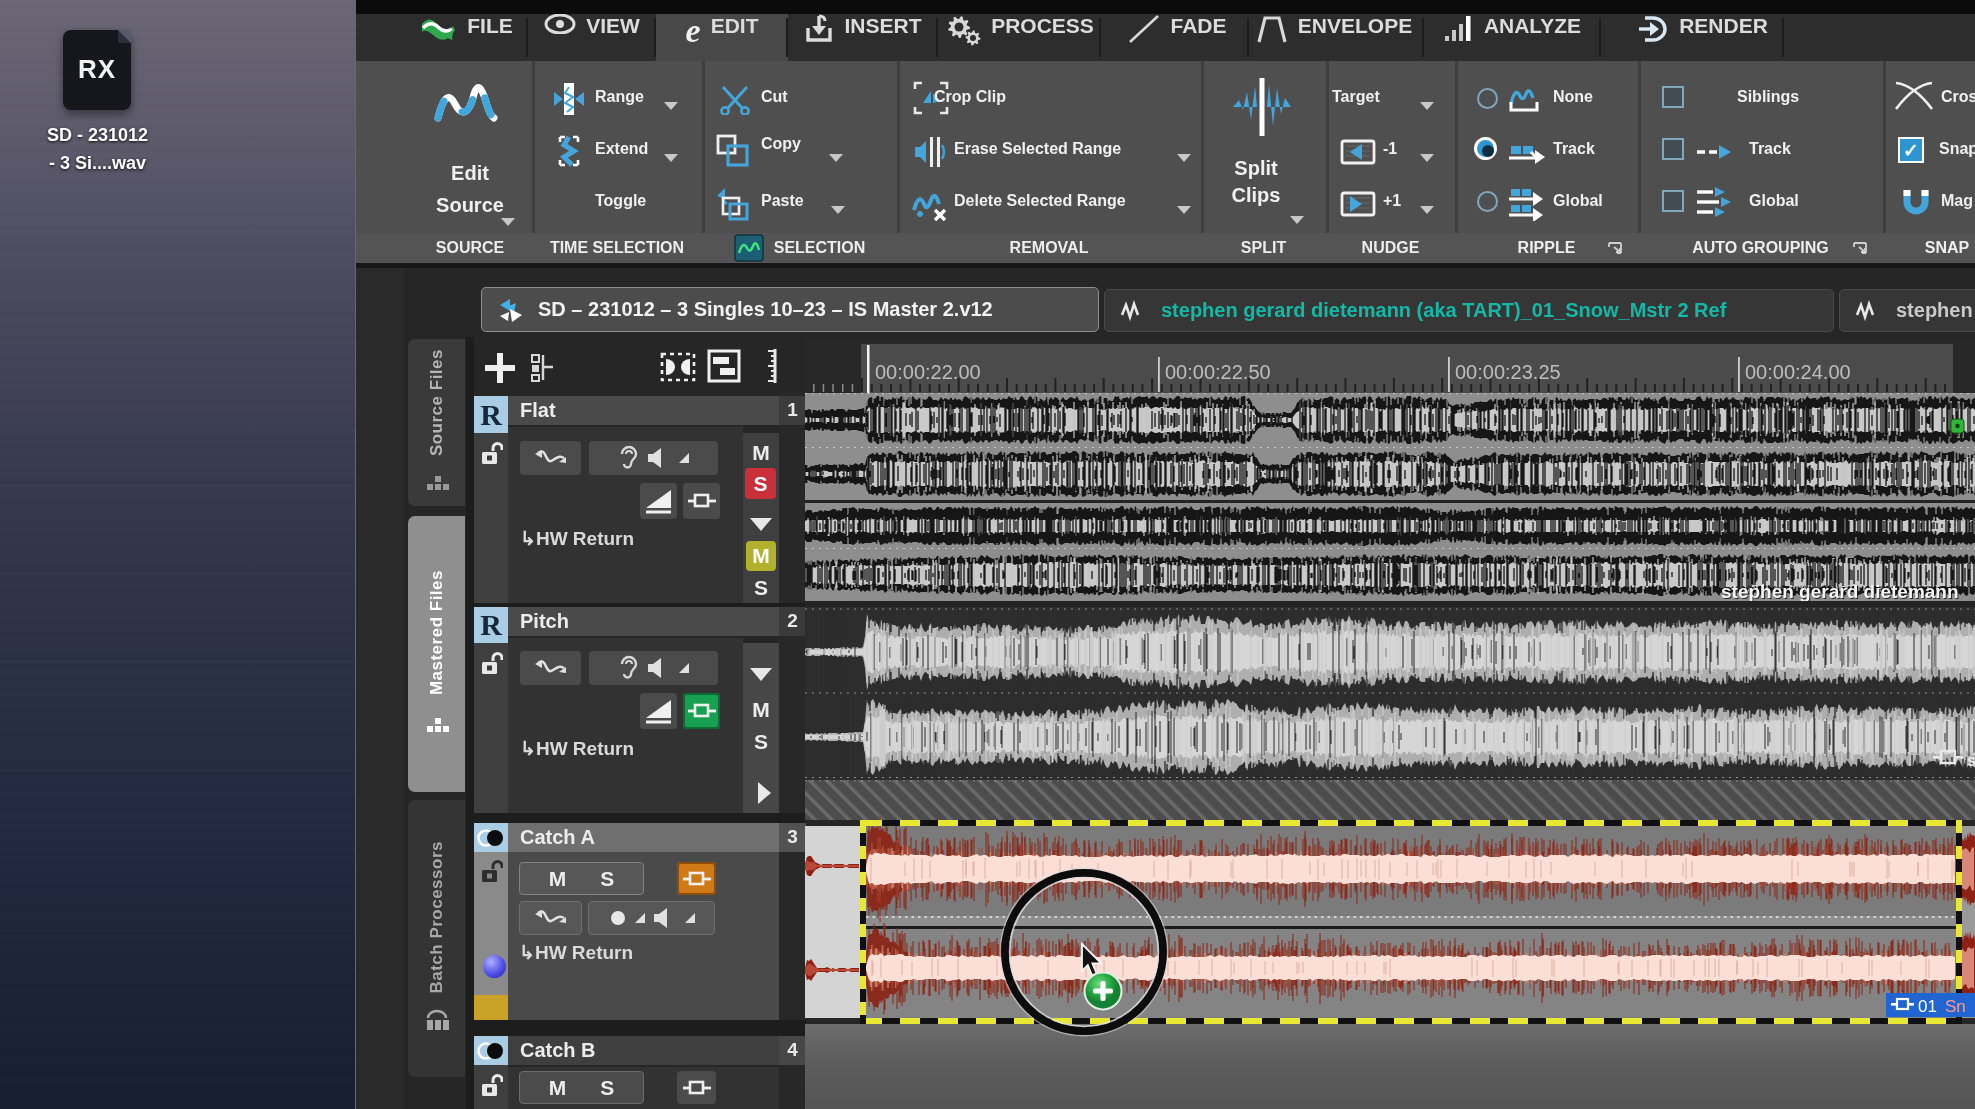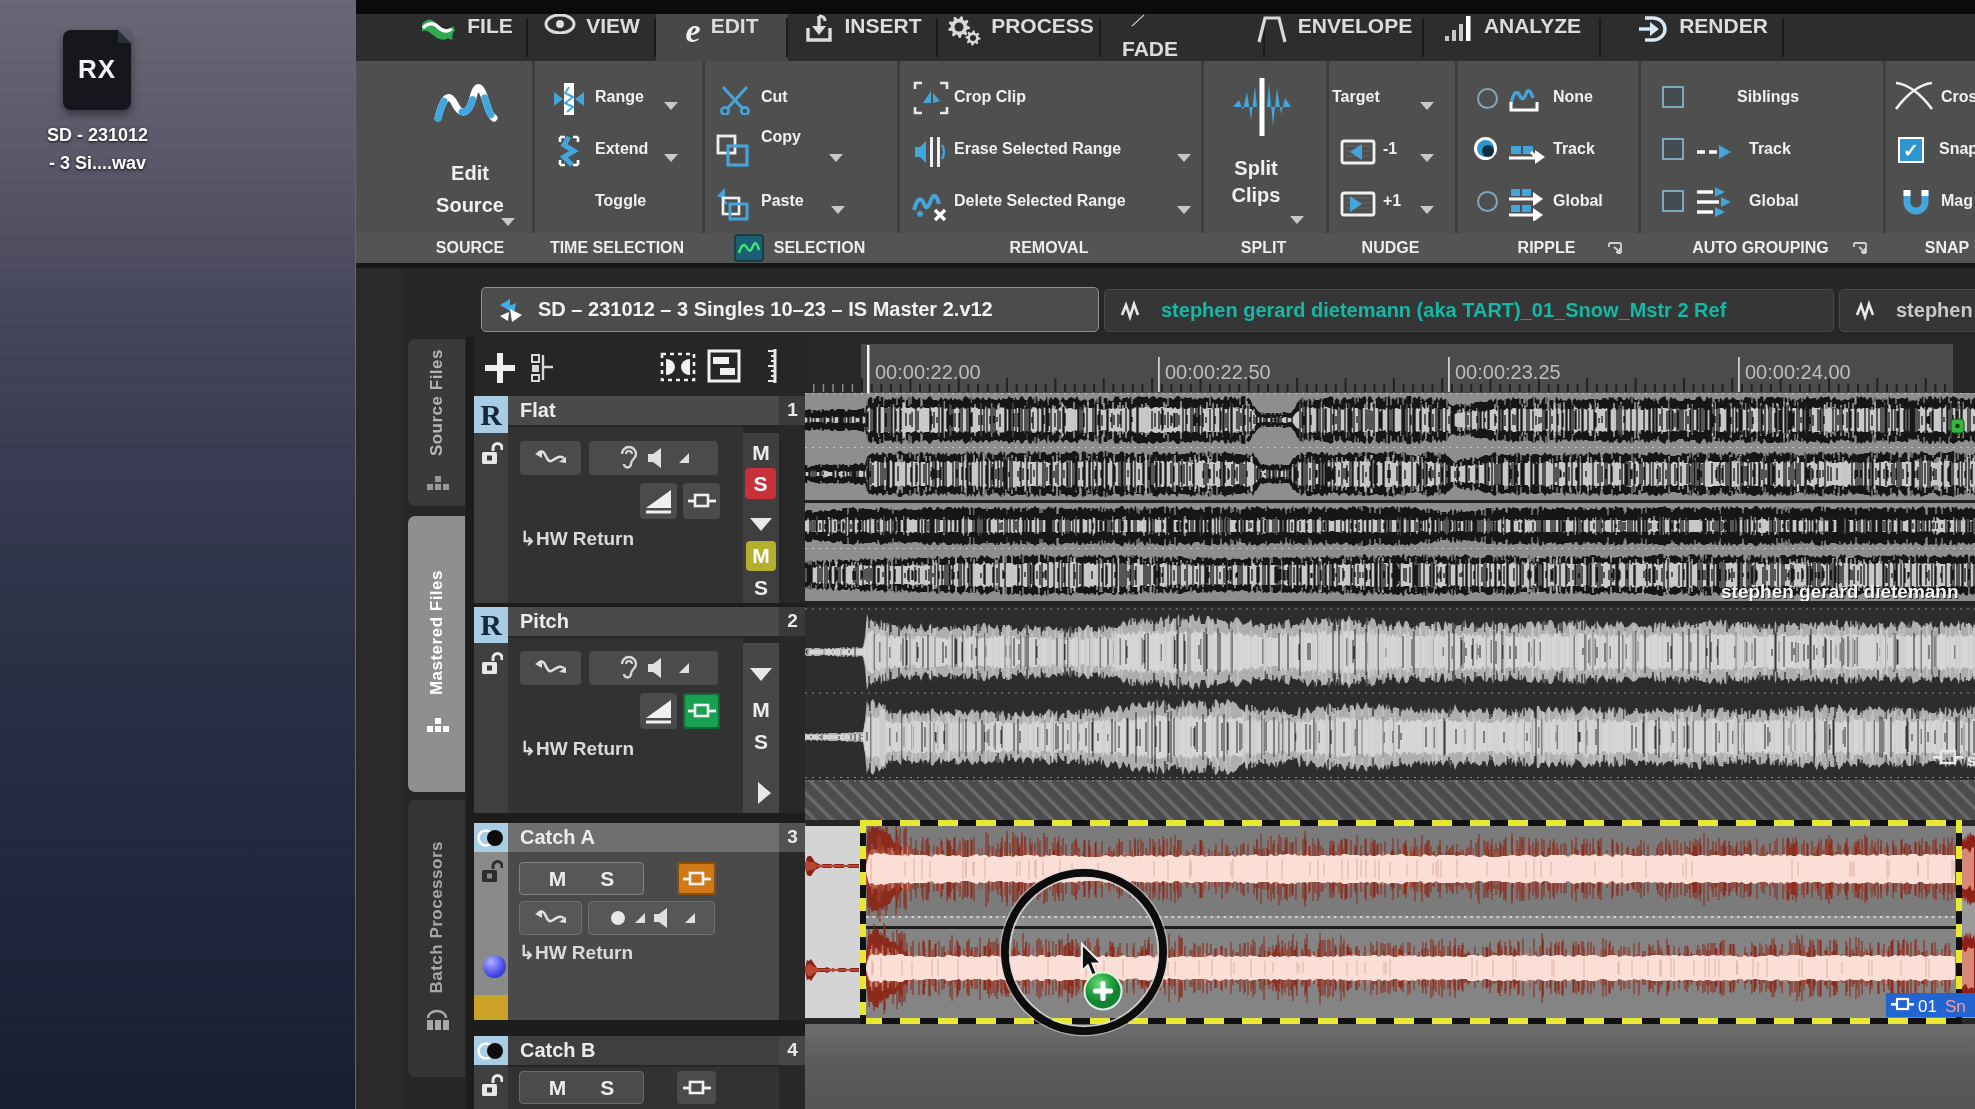--- a/index.html
+++ b/index.html
@@ -88,21 +88,21 @@
     <div class="rtab" style="left:582px;width:163px;">
       <svg width="36" height="32" viewBox="0 0 36 32" style="">
         <polygon points="25.0,13.0 24.8,14.9 21.6,15.8 21.0,17.1 22.4,20.1 21.1,21.4 18.1,20.0 16.8,20.6 15.9,23.8 14.0,24.0 12.6,21.0 11.2,20.6 8.5,22.5 6.9,21.4 7.8,18.2 7.0,17.1 3.7,16.8 3.2,14.9 5.9,13.0 6.0,11.6 3.7,9.2 4.5,7.5 7.8,7.8 8.8,6.8 8.5,3.5 10.2,2.7 12.6,5.0 14.0,4.9 15.9,2.2 17.8,2.7 18.1,6.0 19.2,6.8 22.4,5.9 23.5,7.5 21.6,10.2 22.0,11.6" fill="#d8d8d8"></polygon>
         <circle cx="14" cy="13" r="4.5" fill="#2d2d2d"></circle>
         <polygon points="35.5,24.0 35.4,25.5 33.1,26.1 32.6,27.1 33.3,29.3 32.2,30.2 30.1,29.1 29.1,29.4 28.0,31.5 26.5,31.4 25.9,29.1 24.9,28.6 22.7,29.3 21.8,28.2 22.9,26.1 22.6,25.1 20.5,24.0 20.6,22.5 22.9,21.9 23.4,20.9 22.7,18.7 23.8,17.8 25.9,18.9 26.9,18.6 28.0,16.5 29.5,16.6 30.1,18.9 31.1,19.4 33.3,18.7 34.2,19.8 33.1,21.9 33.4,22.9" fill="#d8d8d8"></polygon>
         <circle cx="28" cy="24" r="3" fill="#2d2d2d"></circle>
       </svg>
       <span>PROCESS</span>
       <div class="sep"></div>
     </div>
-    <div class="rtab" style="left:766px;width:143px;flex-direction:column;">
+    <div class="rtab" style="left:750px;width:143px;">
       <svg width="32" height="30" viewBox="0 0 32 30" style="">
         <path d="M2,28 L30,2" stroke="#d8d8d8" stroke-width="2.6"></path>
       </svg>
       <span>FADE</span>
       <div class="sep"></div>
     </div>
     <div class="rtab" style="left:888px;width:180px;">
       <svg width="32" height="30" viewBox="0 0 32 30" style="">
         <path d="M3,28 L9,4 L23,4 L29,28" stroke="#d8d8d8" stroke-width="3.2" fill="none"></path>
       </svg>
@@ -192,40 +192,40 @@
         <circle cx="28" cy="26" r="3.6" fill="none" stroke="#44a5da" stroke-width="2.6"></circle>
       </svg>
     </div>
     <div class="ritem" style="left:405px;top:88px">Cut</div>
     <div class="ritem" style="left:359px;top:133px">
       <svg width="36" height="36" viewBox="0 0 36 36" style="">
         <rect x="3" y="3" width="17" height="17" fill="none" stroke="#f0f0f0" stroke-width="2.8"></rect>
         <rect x="13" y="13" width="19" height="19" fill="none" stroke="#44a5da" stroke-width="3.2"></rect>
       </svg>
     </div>
-    <div class="ritem" style="left:405px;top:128px">Copy</div>
+    <div class="ritem" style="left:405px;top:135px">Copy</div>
     <div class="abs" style="left:473px;top:148px"><span style="display:inline-block;width:0;height:0;border-left:7px solid transparent;border-right:7px solid transparent;border-top:8px solid #c8c8c8"></span></div>
     <div class="ritem" style="left:359px;top:186px">
       <svg width="36" height="36" viewBox="0 0 36 36" style="">
         <path d="M10,2 L2,10 L10,13 Z" fill="#44a5da"></path>
         <path d="M8,6 q-2,8 4,12" stroke="#44a5da" stroke-width="2.4" fill="none"></path>
         <rect x="8" y="12" width="16" height="16" fill="none" stroke="#f0f0f0" stroke-width="2.6"></rect>
         <rect x="15" y="18" width="17" height="15" fill="none" stroke="#44a5da" stroke-width="3"></rect>
       </svg>
     </div>
     <div class="ritem" style="left:405px;top:192px">Paste</div>
     <div class="abs" style="left:475px;top:200px"><span style="display:inline-block;width:0;height:0;border-left:7px solid transparent;border-right:7px solid transparent;border-top:8px solid #c8c8c8"></span></div>
     <div class="ritem" style="left:557px;top:81px">
       <svg width="36" height="34" viewBox="0 0 36 34" style="">
         <path d="M2,8 V2 H9 M27,2 H34 V8 M34,26 V32 H27 M9,32 H2 V26" stroke="#e8e8e8" stroke-width="2.6" fill="none"></path>
         <path d="M10,22 L18,10 L18,22 Z" fill="#44a5da"></path>
         <path d="M20,12 L27,20 L20,22 Z" fill="#44a5da"></path>
       </svg>
     </div>
-    <div class="ritem" style="left:598px;top:88px">Crop Clip</div>
+    <div class="ritem" style="left:578px;top:88px">Crop Clip</div>
     <div class="ritem" style="left:555px;top:135px">
       <svg width="38" height="34" viewBox="0 0 38 34" style="">
         <path d="M4,12 L9,12 L15,6 L15,28 L9,22 L4,22 Z" fill="#44a5da"></path>
         <rect x="19" y="2" width="3" height="30" fill="#f0f0f0"></rect>
         <rect x="26" y="2" width="3" height="30" fill="#f0f0f0"></rect>
         <path d="M31,10 q4,7 0,14" stroke="#44a5da" stroke-width="2.4" fill="none"></path>
       </svg>
     </div>
     <div class="ritem" style="left:598px;top:140px">Erase Selected Range</div>
     <div class="abs" style="left:821px;top:148px"><span style="display:inline-block;width:0;height:0;border-left:7px solid transparent;border-right:7px solid transparent;border-top:8px solid #c8c8c8"></span></div>

